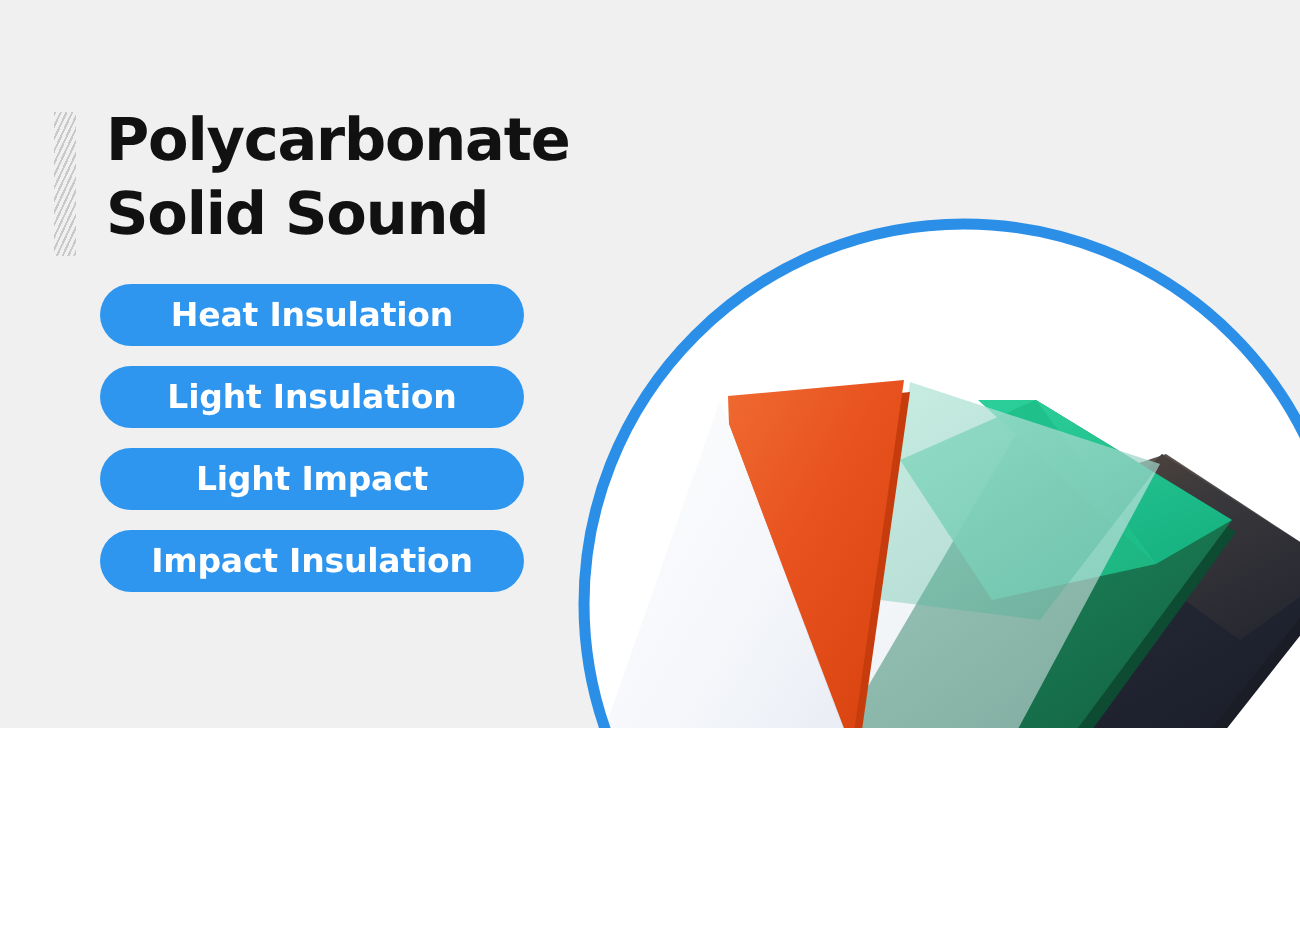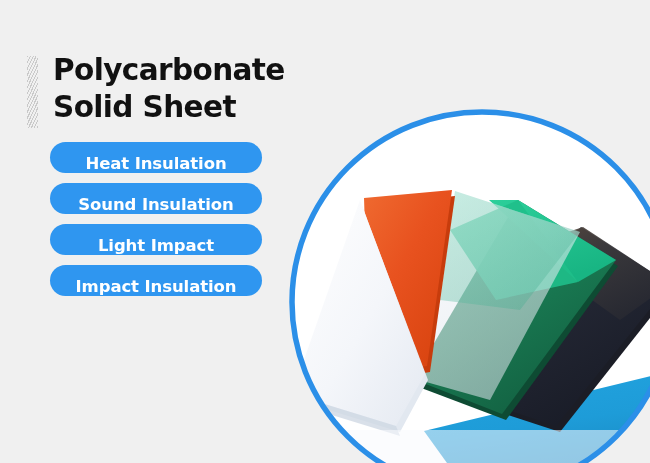--- a/index.html
+++ b/index.html
@@ -3,21 +3,21 @@
 <meta charset="utf-8">
 <style>
   html, body {
     margin: 0;
     padding: 0;
     background: #ffffff;
   }
   #banner {
     position: relative;
     width: 650px;
-    height: 463px;
+    height: 364px;
     overflow: hidden;
     background: #f0f0f0;
     font-family: "Liberation Sans", sans-serif;
   }
 
   
   #circle-region {
     position: absolute;
     left: 0; top: 0;
     width: 650px; height: 463px;
@@ -64,21 +64,21 @@
     white-space: nowrap;
   }
   #pill-list {
     position: absolute;
     left: 50px;
     top: 142px;
     width: 212px;
   }
   .pill {
     display: flex;
-    align-items: flex-end;
+    align-items: center;
     justify-content: center;
     width: 212px;
     height: 31px;
     margin-bottom: 10px;
     border-radius: 16px;
     background: #2f96f0;
     box-sizing: border-box;
   }
   .pill-label {
     font-family: "DejaVu Sans", sans-serif;
@@ -202,29 +202,29 @@
       </g>
     </svg>
   </div>
 
   <div id="text-column">
 
     <div id="accent-bar"></div>
 
     <div id="title-block">
       <span class="title-line">Polycarbonate</span>
-      <span class="title-line">Solid Sheet</span>
+      <span class="title-line">Solid Sound</span>
     </div>
 
     <div id="pill-list">
       <div class="pill">
         <span class="pill-label">Heat Insulation</span>
       </div>
       <div class="pill">
-        <span class="pill-label">Sound Insulation</span>
+        <span class="pill-label">Light Insulation</span>
       </div>
       <div class="pill">
         <span class="pill-label">Light Impact</span>
       </div>
       <div class="pill">
         <span class="pill-label">Impact Insulation</span>
       </div>
     </div>
 
   </div>

